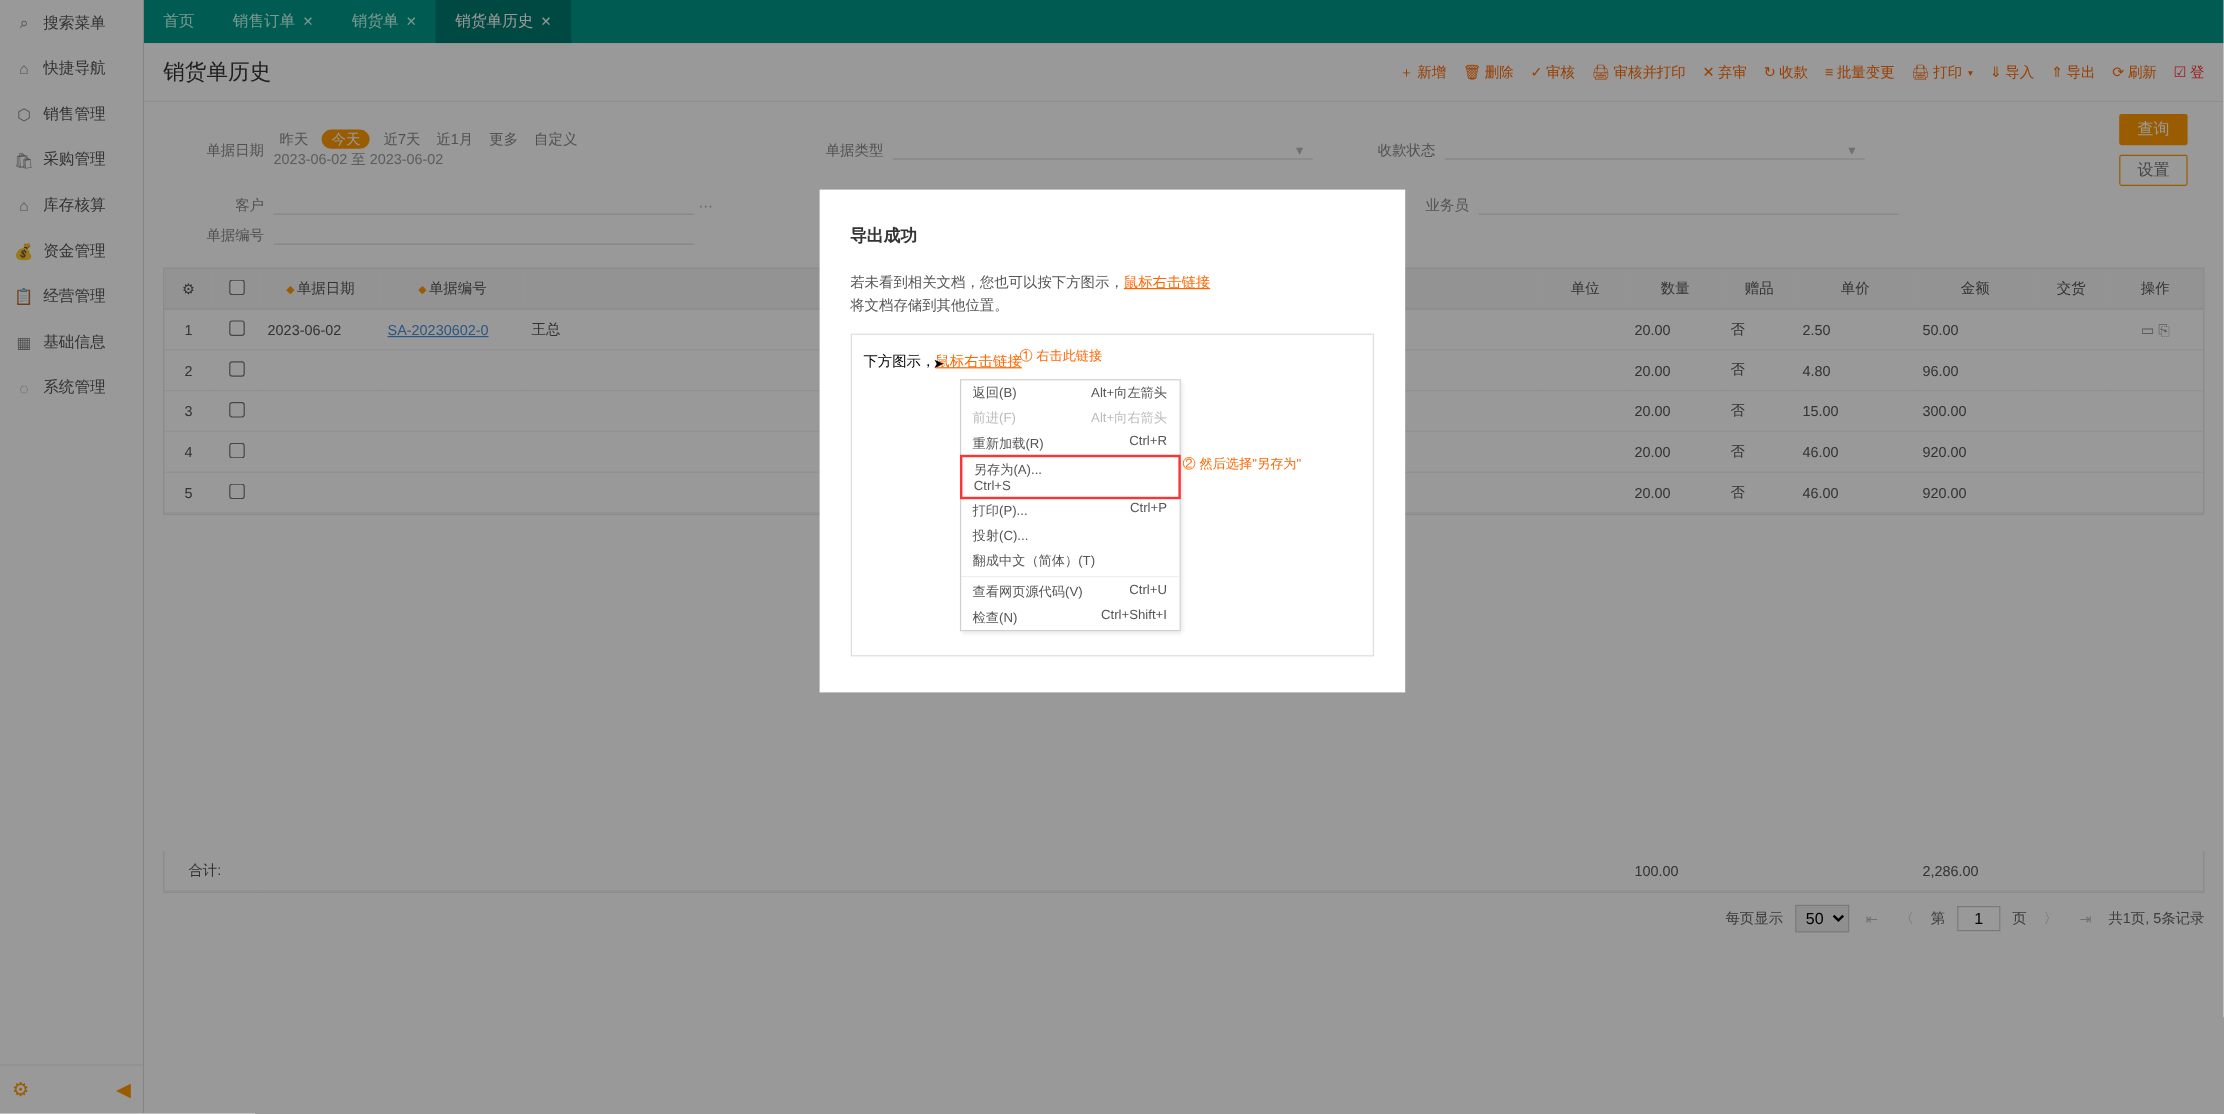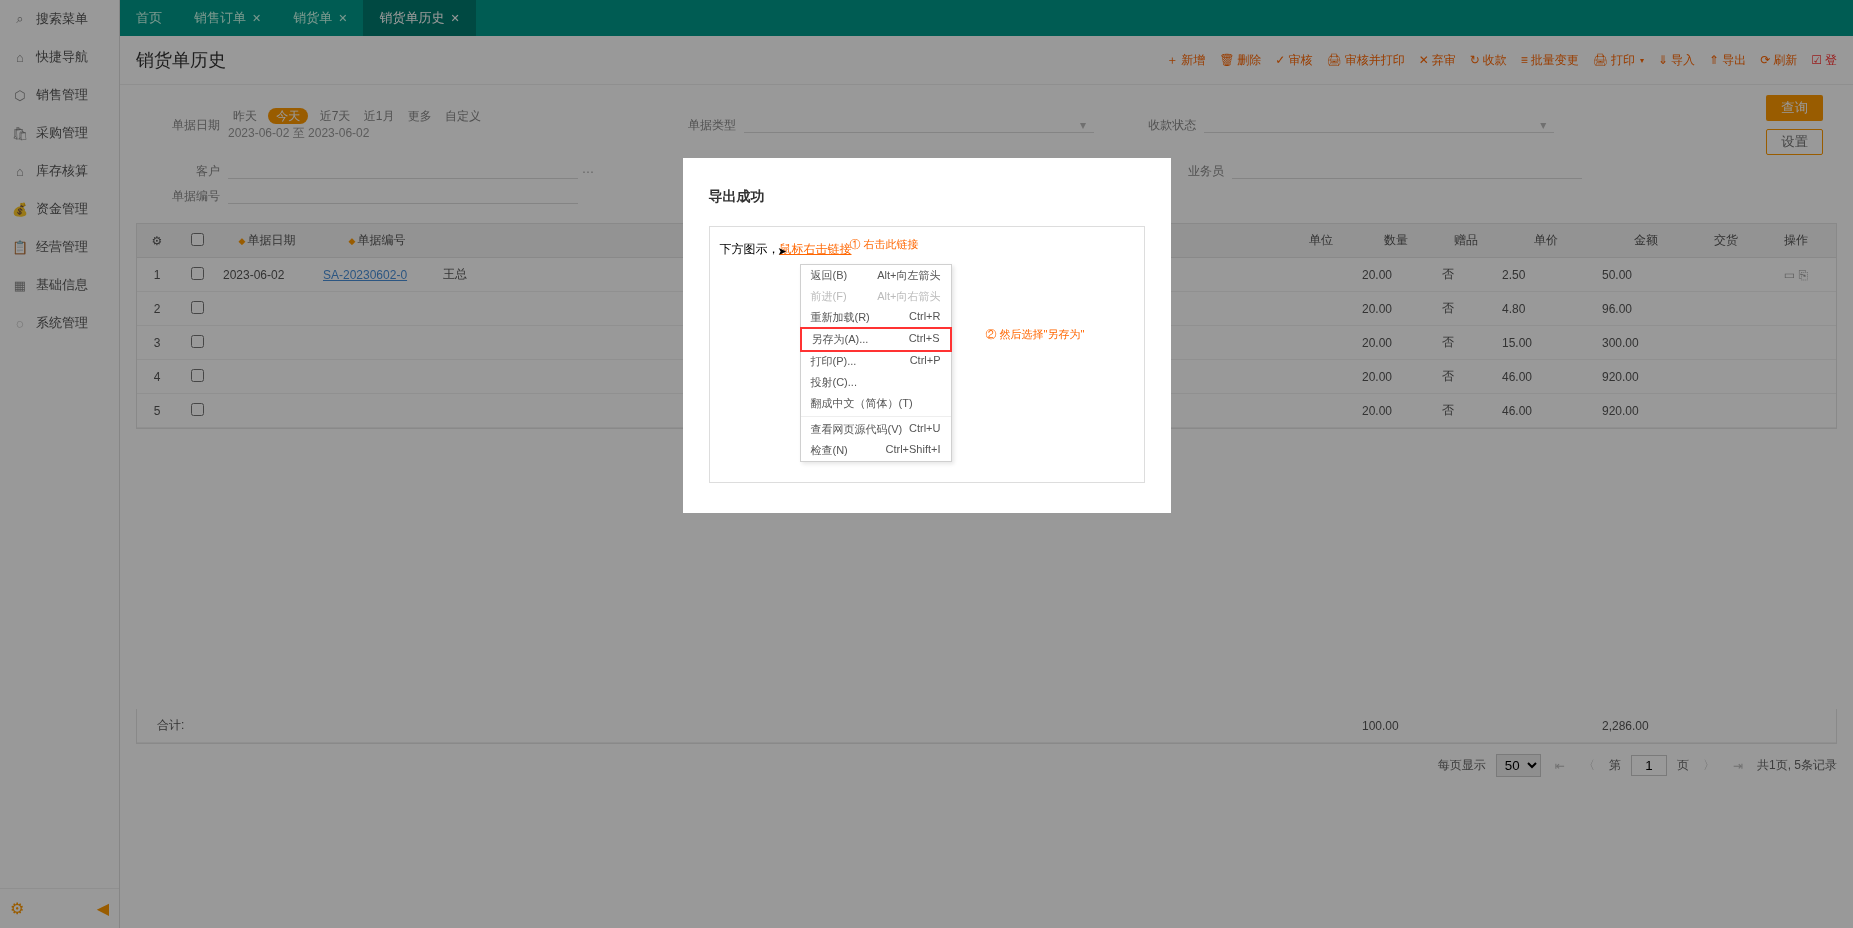--- a/index.html
+++ b/index.html
@@ -56,24 +56,24 @@
     .pager input { width: 36px; border: 1px solid #ccc; text-align: center; padding: 2px;}
     .pager-btn { color: #bbb; cursor: pointer; padding: 0 4px;}
     
     
     .overlay { position: absolute; inset: 0; background: rgba(0,0,0,0.4); z-index: 100; }
     .modal { position: absolute; left: 50%; top: 158px; transform: translateX(-50%); width: 488px; background: #fff; z-index: 101; padding: 30px 26px; }
     .modal-title { font-size: 14px; font-weight: bold; color: #333; margin-bottom: 20px;}
     .modal-text { font-size: 12px; color: #555; line-height: 1.6; }
     .modal-text a { color: #f60; text-decoration: underline; }
     .modal-img { border: 1px solid #ddd; margin-top: 14px; padding: 14px 10px 20px; font-size: 12px; position: relative;}
-    .context-menu { border: 1px solid #d0d0d0; width: 152px; margin-left: 80px; margin-top: 6px; box-shadow: 2px 2px 4px rgba(0,0,0,0.1); background:#fff;}
+    .context-menu { border: 1px solid #d0d0d0; width: 184px; margin-left: 80px; margin-top: 6px; box-shadow: 2px 2px 4px rgba(0,0,0,0.1); background:#fff;}
     .cm-item { display: flex; justify-content: space-between; padding: 3px 10px; font-size: 11px; color: #555;}
     .cm-item.disabled { color: #bbb; }
-    .cm-item.highlight { border: 2px solid #f33; margin: -1px;}
+    .cm-item.highlight { border: 2px solid #f33; margin: -1px; flex-direction: column;}
     .cm-sep { border-top: 1px solid #eee; margin: 2px 0;}
     .anno1 { color: #f60; position: absolute; left: 140px; top: 10px; font-size: 11px;}
     .anno2 { color: #f60; position: absolute; left: 276px; top: 100px; font-size: 11px;}
     .modal-footer { text-align: right; margin-top: 24px;}
     .btn-close-modal { background: #f90; color: #fff; border: none; padding: 7px 22px; cursor: pointer; font-size: 13px;}
     .modal-img-link { color: #f60; text-decoration: underline;}
     .cursor-arrow { position: absolute; left: 68px; top: 18px; font-size: 11px;}
   </style>
 </head>
 <body>
@@ -336,20 +336,24 @@
     <span>页</span>
     <span class="pager-btn">〉</span>
     <span class="pager-btn">⇥</span>
     <span>共1页, 5条记录</span>
   </div>
 </div>
 
 <div class="overlay"></div>
 <div class="modal">
   <div class="modal-title">导出成功</div>
+  <div class="modal-text">
+    <span>若未看到相关文档，您也可以按下方图示，</span><a>鼠标右击链接</a><br>
+    <span>将文档存储到其他位置。</span>
+  </div>
   <div class="modal-img">
     <span>下方图示，</span><span class="modal-img-link">鼠标右击链接</span>
     <span class="cursor-arrow">➤</span>
     <span class="anno1">① 右击此链接</span>
     <span class="anno2">② 然后选择"另存为"</span>
     <div class="context-menu" id="ctx-menu">
         <div class="cm-item  ">
       <span>返回(B)</span>
           <span>Alt+向左箭头</span>
     </div>

